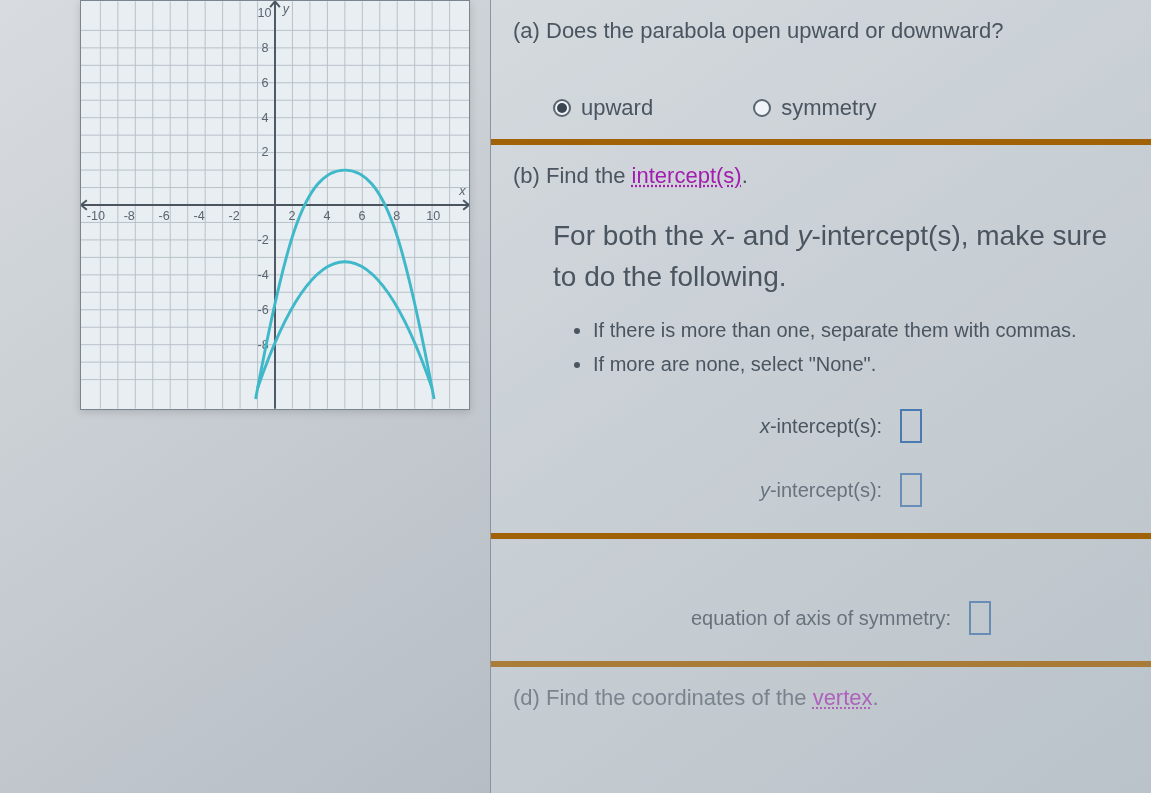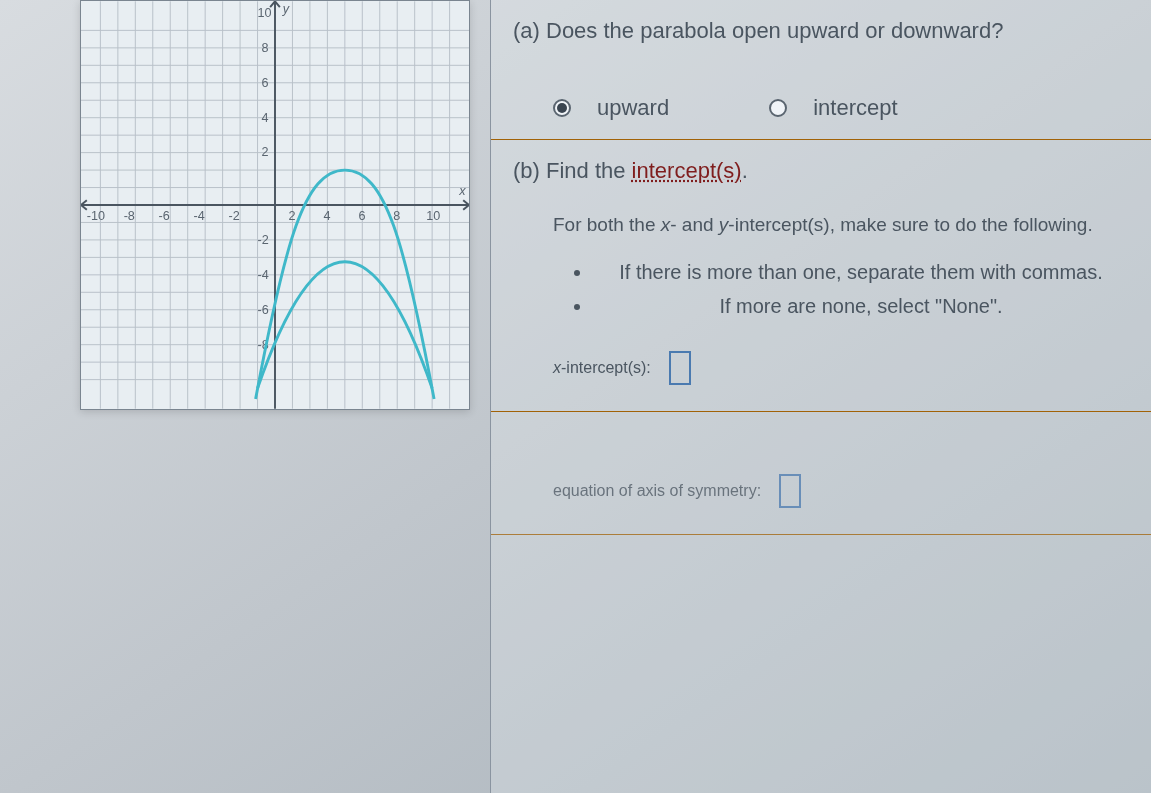--- a/index.html
+++ b/index.html
@@ -46,85 +46,85 @@
     border: 1px solid #7a8590;
     box-shadow: 0 2px 8px rgba(0,0,0,0.15);
     overflow: hidden;
   }
   .right-panel {
     flex: 1;
     border-left: 1px solid #8a94a0;
     background: rgba(230,235,240,0.3);
   }
   .section {
-    border-bottom: 1px solid #a16207;
+    border-bottom: 6px solid #a16207;
     padding: 14px 22px 18px 22px;
   }
   .section.no-border { border-bottom: none; }
   .q-label {
     font-size: 22px;
     color: #4a5560;
     line-height: 1.5;
   }
   .radio-row {
     margin-top: 48px;
     display: flex;
     gap: 100px;
     padding-left: 40px;
     align-items: center;
     font-size: 22px;
   }
   .radio-item {
     display: flex;
     align-items: center;
-    gap: 26px;
+    gap: 10px;
     cursor: pointer;
   }
   .radio-circle {
     width: 18px;
     height: 18px;
     border: 2px solid #5a6570;
     border-radius: 50%;
     display: inline-flex;
     align-items: center;
     justify-content: center;
     background: #f0f4f8;
   }
   .radio-circle.selected::after {
     content: "";
     width: 10px;
     height: 10px;
     background: #3a4550;
     border-radius: 50%;
   }
   .link {
-    color: #7f1d1d;
+    color: #a21caf;
     text-decoration: underline dotted;
     cursor: pointer;
   }
   .instructions {
-    font-size: 19px;
+    font-size: 28px;
     margin: 24px 0 18px 40px;
     line-height: 1.45;
   }
   .instructions .italic { font-style: italic; }
   .bullets {
     margin: 10px 0 30px 80px;
     font-size: 20px;
     line-height: 1.5;
-    text-align: center;
   }
   .bullets li { list-style: disc; margin-bottom: 4px; }
   .input-row {
-    font-size: 16px;
+    font-size: 20px;
     margin: 30px 0 8px 40px;
     display: flex;
     align-items: center;
     gap: 18px;
     font-style: italic;
+    justify-content: center;
   }
   .input-row .lbl { font-style: normal; }
   .answer-box {
     width: 22px;
     height: 34px;
     border: 2px solid #4a7ab0;
     background: transparent;
     display: inline-block;
   }
   .faded { opacity: 0.75; }
@@ -234,44 +234,53 @@
 
     <div class="section">
       <div class="q-label">(a) Does the parabola open upward or downward?</div>
       <div class="radio-row">
         <div class="radio-item">
           <span class="radio-circle selected"></span>
           <span>upward</span>
         </div>
         <div class="radio-item">
           <span class="radio-circle"></span>
-          <span>intercept</span>
+          <span>symmetry</span>
         </div>
       </div>
     </div>
 
     <div class="section">
       <div class="q-label">
         <span>(b) Find the </span><span class="link">intercept(s)</span><span>.</span>
       </div>
       <div class="instructions">
         <span>For both the </span><span class="italic">x</span><span>- and </span><span class="italic">y</span><span>-intercept(s), make sure to do the following.</span>
       </div>
       <ul class="bullets">
         <li>If there is more than one, separate them with commas.</li>
         <li>If more are none, select "None".</li>
       </ul>
       <div class="input-row">
         <span><span class="italic">x</span><span class="lbl">-intercept(s):</span></span>
         <span class="answer-box"></span>
       </div>
+      <div class="input-row faded">
+        <span><span class="italic">y</span><span class="lbl">-intercept(s):</span></span>
+        <span class="answer-box"></span>
+      </div>
     </div>
 
     <div class="section faded">
       <div class="input-row" style="margin-top:48px;">
         <span class="lbl">equation of axis of symmetry:</span>
         <span class="answer-box"></span>
       </div>
     </div>
 
+    <div class="section faded2 no-border">
+      <div class="q-label">
+        <span>(d) Find the coordinates of the </span><span class="link">vertex</span><span>.</span>
+      </div>
+    </div>
 
   </div>
 </div>
 
 </body></html>

